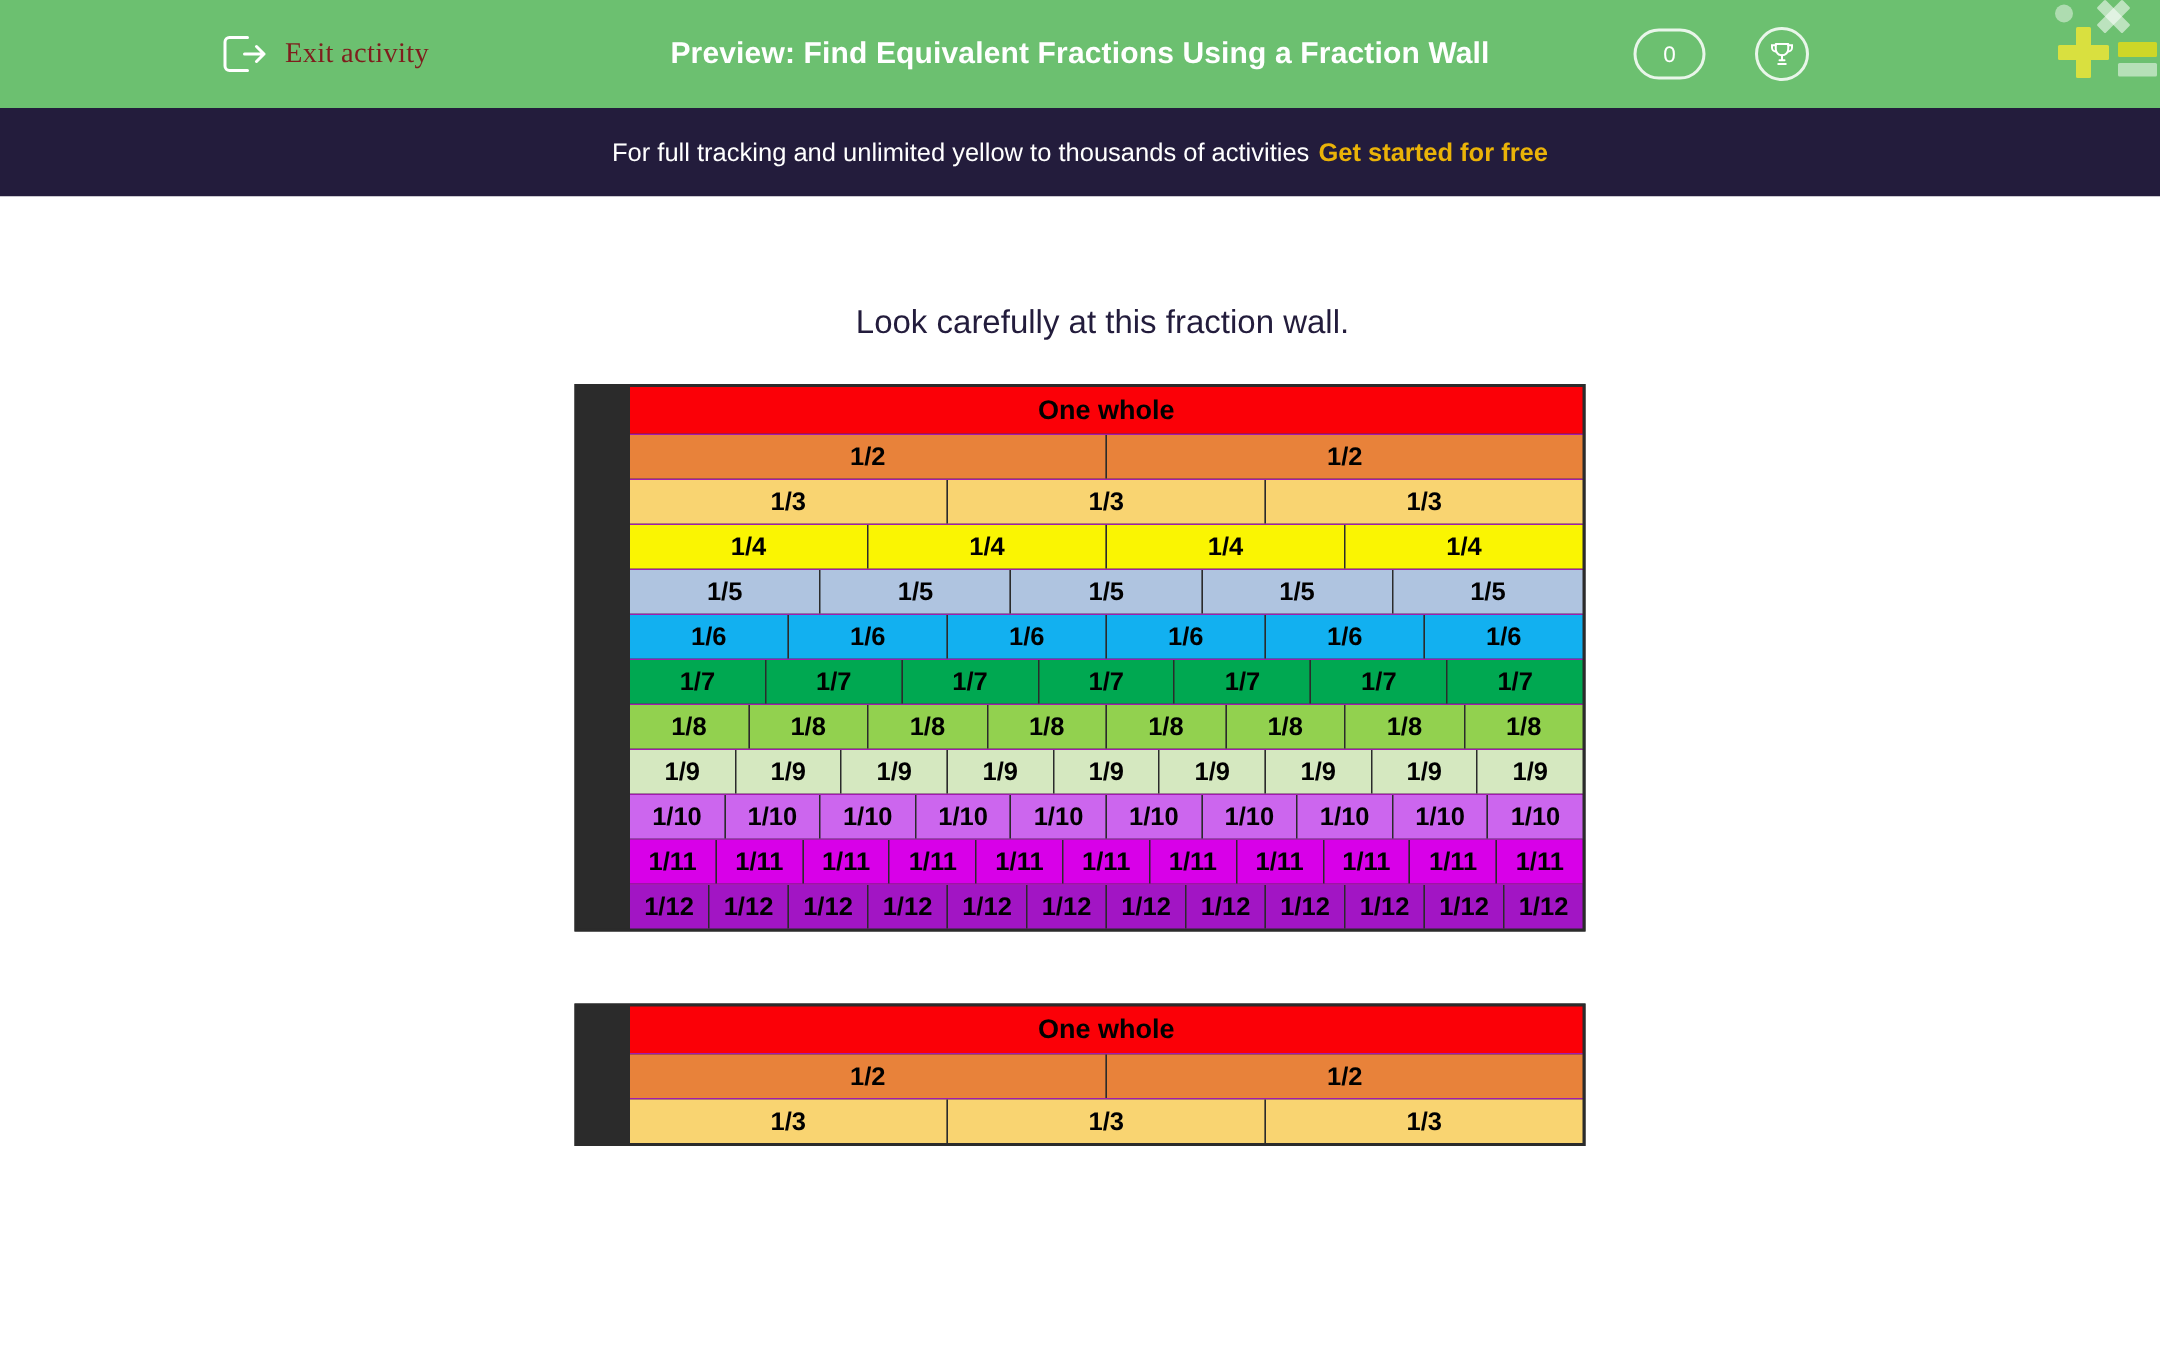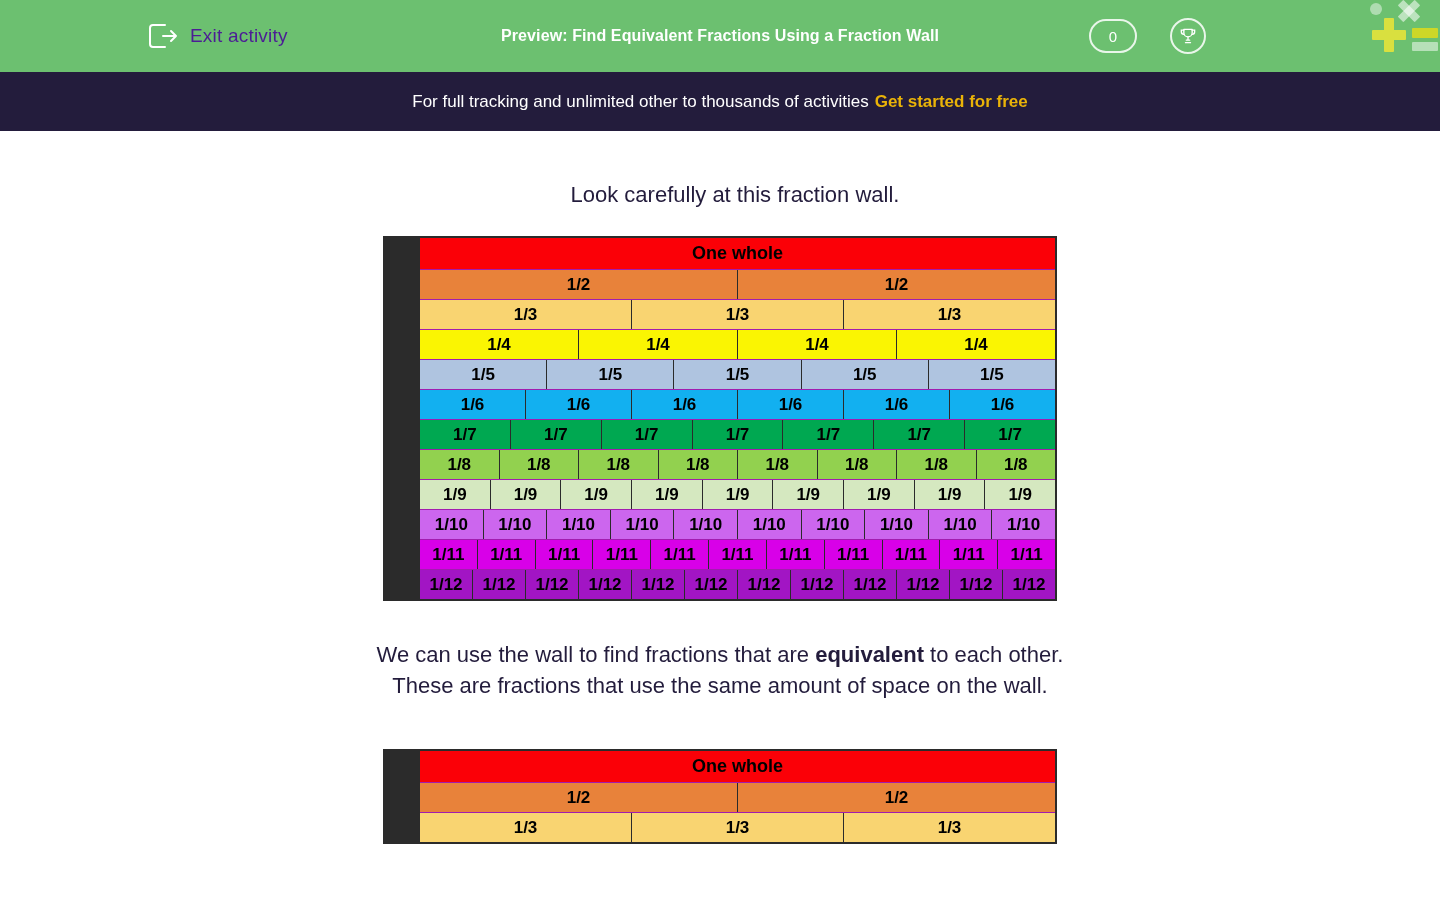--- a/index.html
+++ b/index.html
@@ -29,37 +29,38 @@
     left: 148px;
     top: 0;
     height: 72px;
     display: flex;
     align-items: center;
     gap: 12px;
     cursor: pointer;
   }
   .exit-icon { width: 30px; height: 26px; display: block; }
   .exit-label {
-    color: #4c1d95;
+    color: #7f1d1d;
     font-size: 19px;
     letter-spacing: 0.2px;
     white-space: nowrap;
+    font-family: Liberation Serif, serif;
   }
 
   .activity-title {
     position: absolute;
     left: 0;
     right: 0;
     top: 0;
     height: 72px;
     display: flex;
     align-items: center;
     justify-content: center;
     color: #ffffff;
-    font-size: 16px;
+    font-size: 20px;
     font-weight: bold;
     letter-spacing: 0.1px;
     white-space: nowrap;
     pointer-events: none;
   }
 
   .score-pill {
     position: absolute;
     left: 1089px;
     top: 19px;
@@ -140,21 +141,21 @@
   }
 
   .lesson-line {
     text-align: center;
     color: #231c3c;
     font-size: 22px;
     line-height: 31px;
   }
   .lesson-line b { font-weight: bold; }
 
-  .heading-1 { margin-top: 48px; padding-left: 30px; }
+  .heading-1 { margin-top: 68px; padding-left: 30px; }
   .para-block { margin-top: 38px; }
   .heading-2 { margin-top: 42px; }
 
   
   .wall {
     width: 674px;
     margin: 0 auto;
     border: 2px solid #2b2b2b;
     background: #2b2b2b;
     padding-left: 35px;
@@ -220,21 +221,21 @@
   <div class="deco">
     <i class="dot"></i>
     <i class="times"></i>
     <i class="plus"></i>
     <i class="eq1"></i>
     <i class="eq2"></i>
   </div>
 </div>
 
 <div class="promo">
-  <span>For full tracking and unlimited other to thousands of activities</span>
+  <span>For full tracking and unlimited yellow to thousands of activities</span>
   <a class="cta" href="#">Get started for free</a>
 </div>
 
 <div class="content">
 
   <div class="lesson-line heading-1">Look carefully at this fraction wall.</div>
 
   <div class="wall wall-1">
       <div class="wall-row r1">
         <div class="brick" style="background: rgb(251, 0, 7);">One whole</div>
@@ -333,26 +334,20 @@
         <div class="brick" style="background: rgb(162, 21, 196);">1/12</div>
         <div class="brick" style="background: rgb(162, 21, 196);">1/12</div>
         <div class="brick" style="background: rgb(162, 21, 196);">1/12</div>
         <div class="brick" style="background: rgb(162, 21, 196);">1/12</div>
         <div class="brick" style="background: rgb(162, 21, 196);">1/12</div>
         <div class="brick" style="background: rgb(162, 21, 196);">1/12</div>
         <div class="brick" style="background: rgb(162, 21, 196);">1/12</div>
       </div>
     </div>
 
-  <div class="lesson-line para-block">
-    <div>
-      <span>We can use the wall to find fractions that are </span><b>equivalent</b><span> to each other.</span>
-    </div>
-    <div>These are fractions that use the same amount of space on the wall.</div>
-  </div>
 
 
   <div class="wall wall-2">
       <div class="wall-row r1">
         <div class="brick" style="background: rgb(251, 0, 7);">One whole</div>
       </div>
       <div class="wall-row r2">
         <div class="brick" style="background: rgb(232, 130, 58);">1/2</div>
         <div class="brick" style="background: rgb(232, 130, 58);">1/2</div>
       </div>

